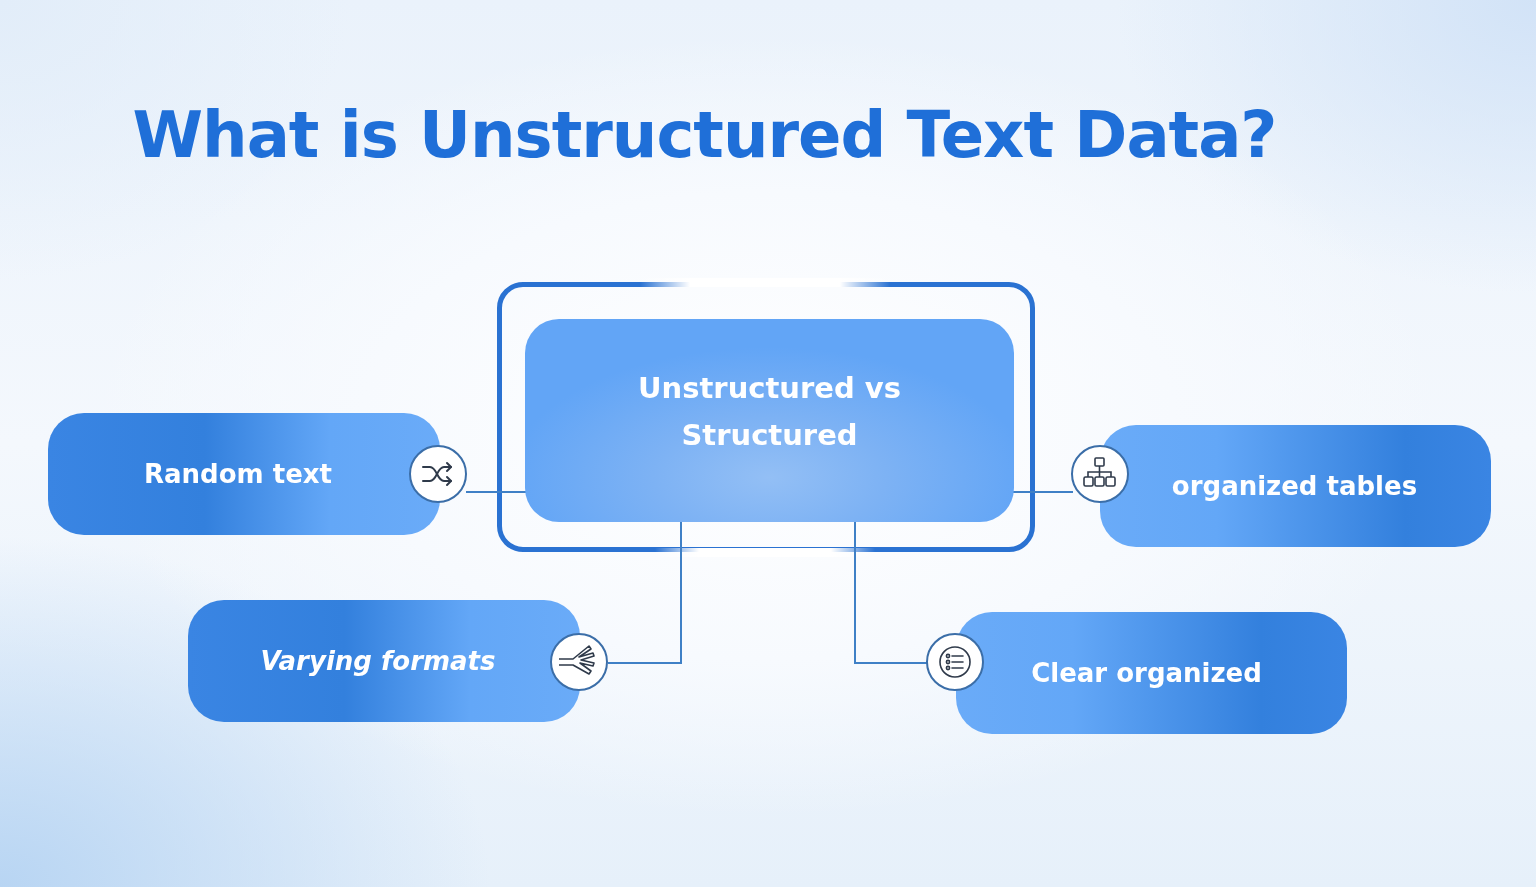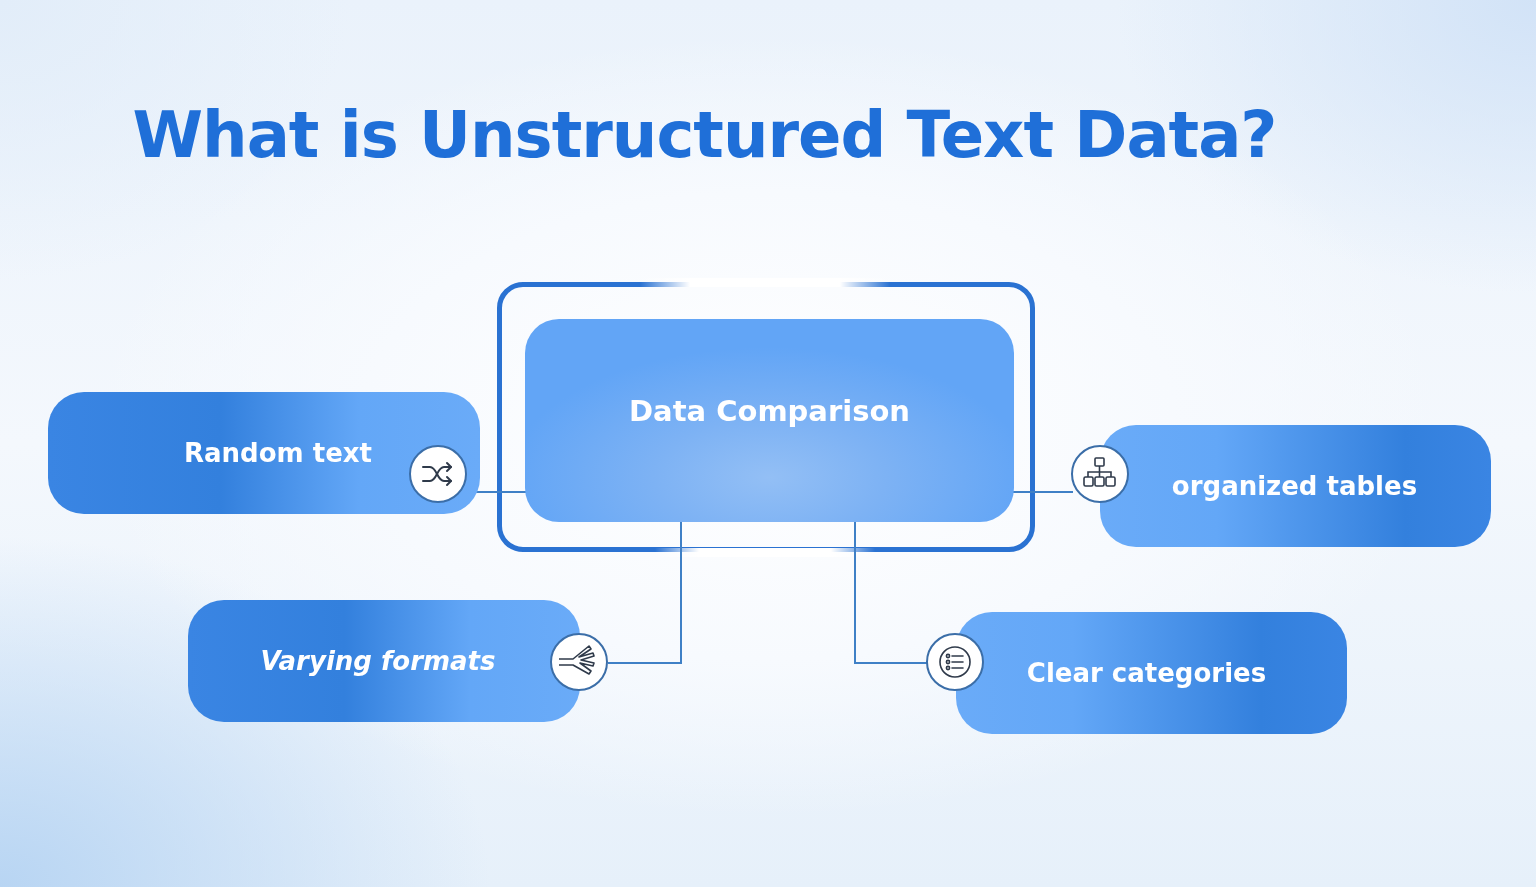--- a/index.html
+++ b/index.html
@@ -64,25 +64,25 @@
 
 <div class="line" style="left:466px; top:491px; width:60px; height:2px;"></div>
 <div class="line" style="left:1013px; top:491px; width:60px; height:2px;"></div>
 <div class="line" style="left:680px; top:522px; width:2px; height:142px;"></div>
 <div class="line" style="left:608px; top:662px; width:74px; height:2px;"></div>
 <div class="line" style="left:854px; top:522px; width:2px; height:142px;"></div>
 <div class="line" style="left:854px; top:662px; width:74px; height:2px;"></div>
 
 <div class="center-card">
   <div class="center-text">
-    <div>Data Comparison</div>
+    <div>Unstructured vs Structured</div>
   </div>
 </div>
 
-<div class="pill left" style="left:48px; top:392px; width:392px;padding-left:40px;">
+<div class="pill left" style="left:48px; top:413px; width:392px;">
   <span style="margin-left:-12px;">Random text</span>
 </div>
 <div class="icon-circle" style="left:409px; top:445px;">
   <svg width="34" height="26" viewBox="0 0 34 26" fill="none" stroke="#2f3a4a" stroke-width="2" stroke-linecap="round" stroke-linejoin="round">
     <path d="M2 6 H9 C16 6 16 20 23 20 H30"></path>
     <path d="M2 20 H9 C16 20 16 6 23 6 H30"></path>
     <path d="M26 2 L30 6 L26 10"></path>
     <path d="M26 16 L30 20 L26 24"></path>
   </svg>
 </div>
@@ -103,21 +103,21 @@
   <svg width="36" height="36" viewBox="0 0 36 36" fill="none" stroke="#2f3a4a" stroke-width="1.6">
     <rect x="13" y="2" width="9" height="8" rx="1"></rect>
     <path d="M17.5 10 V16 M6 21 V16 H29 V21 M17.5 16 V21"></path>
     <rect x="2" y="21" width="9" height="9" rx="1.5"></rect>
     <rect x="13" y="21" width="9" height="9" rx="1.5"></rect>
     <rect x="24" y="21" width="9" height="9" rx="1.5"></rect>
   </svg>
 </div>
 
 <div class="pill right" style="left:956px; top:600px; width:391px;">
-  <span style="margin-left:-10px;">Clear categories</span>
+  <span style="margin-left:-10px;">Clear organized</span>
 </div>
 <div class="icon-circle" style="left:926px; top:633px;">
   <svg width="34" height="34" viewBox="0 0 34 34" fill="none" stroke="#2f3a4a" stroke-width="1.6" stroke-linecap="round">
     <circle cx="17" cy="17" r="15"></circle>
     <circle cx="10" cy="11" r="1.6"></circle>
     <circle cx="10" cy="17" r="1.6"></circle>
     <circle cx="10" cy="23" r="1.6"></circle>
     <path d="M14 11 H25 M14 17 H25 M14 23 H25"></path>
   </svg>
 </div>

